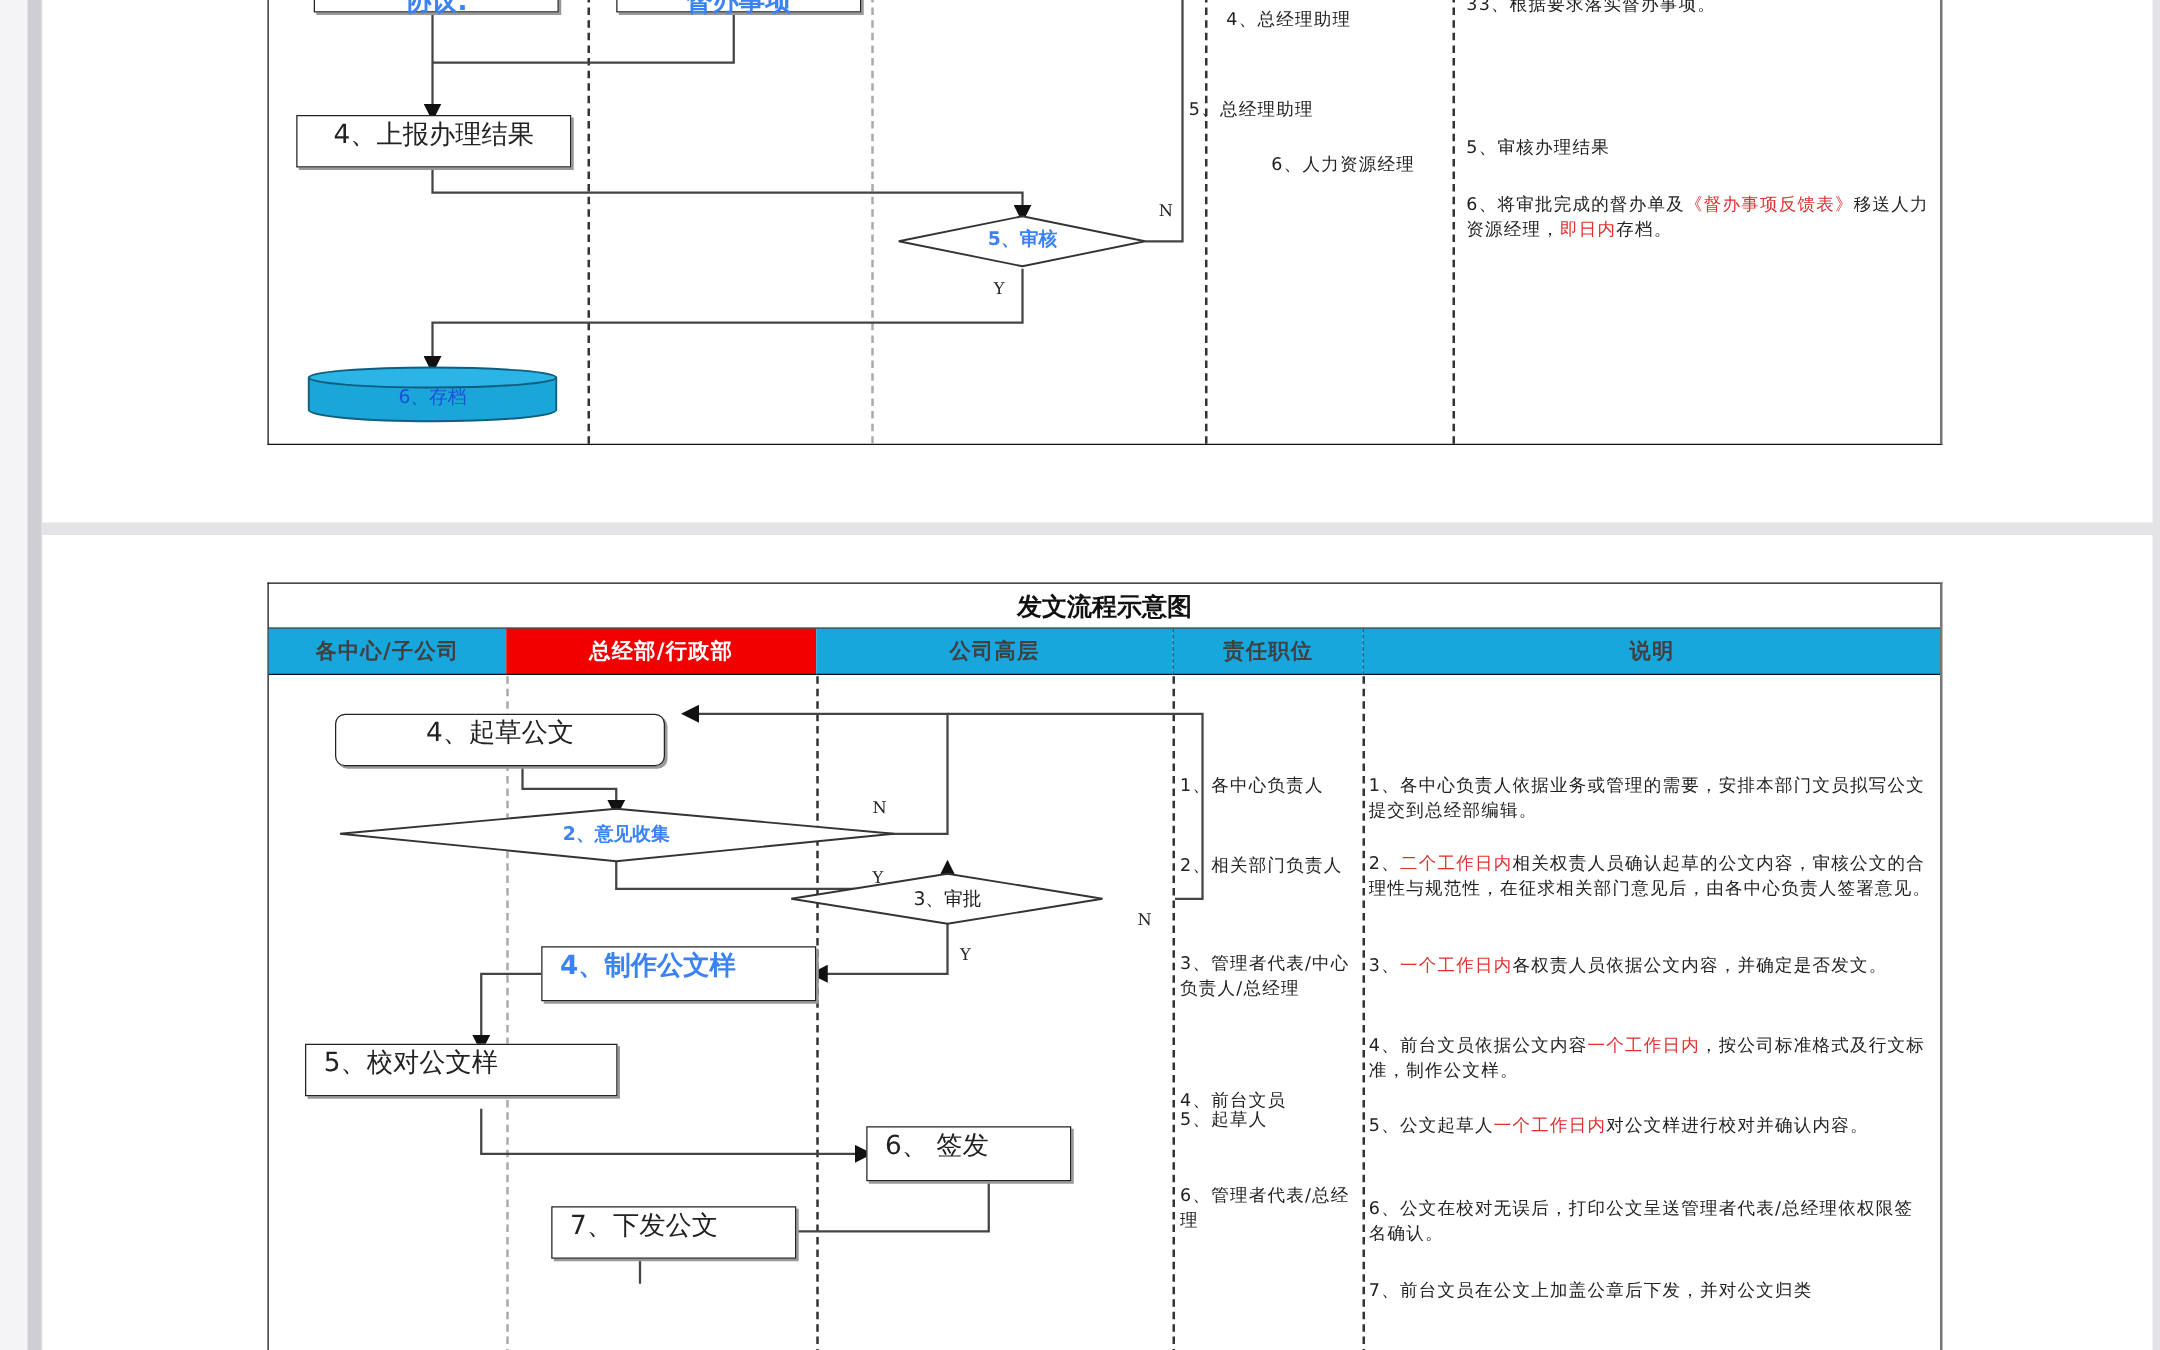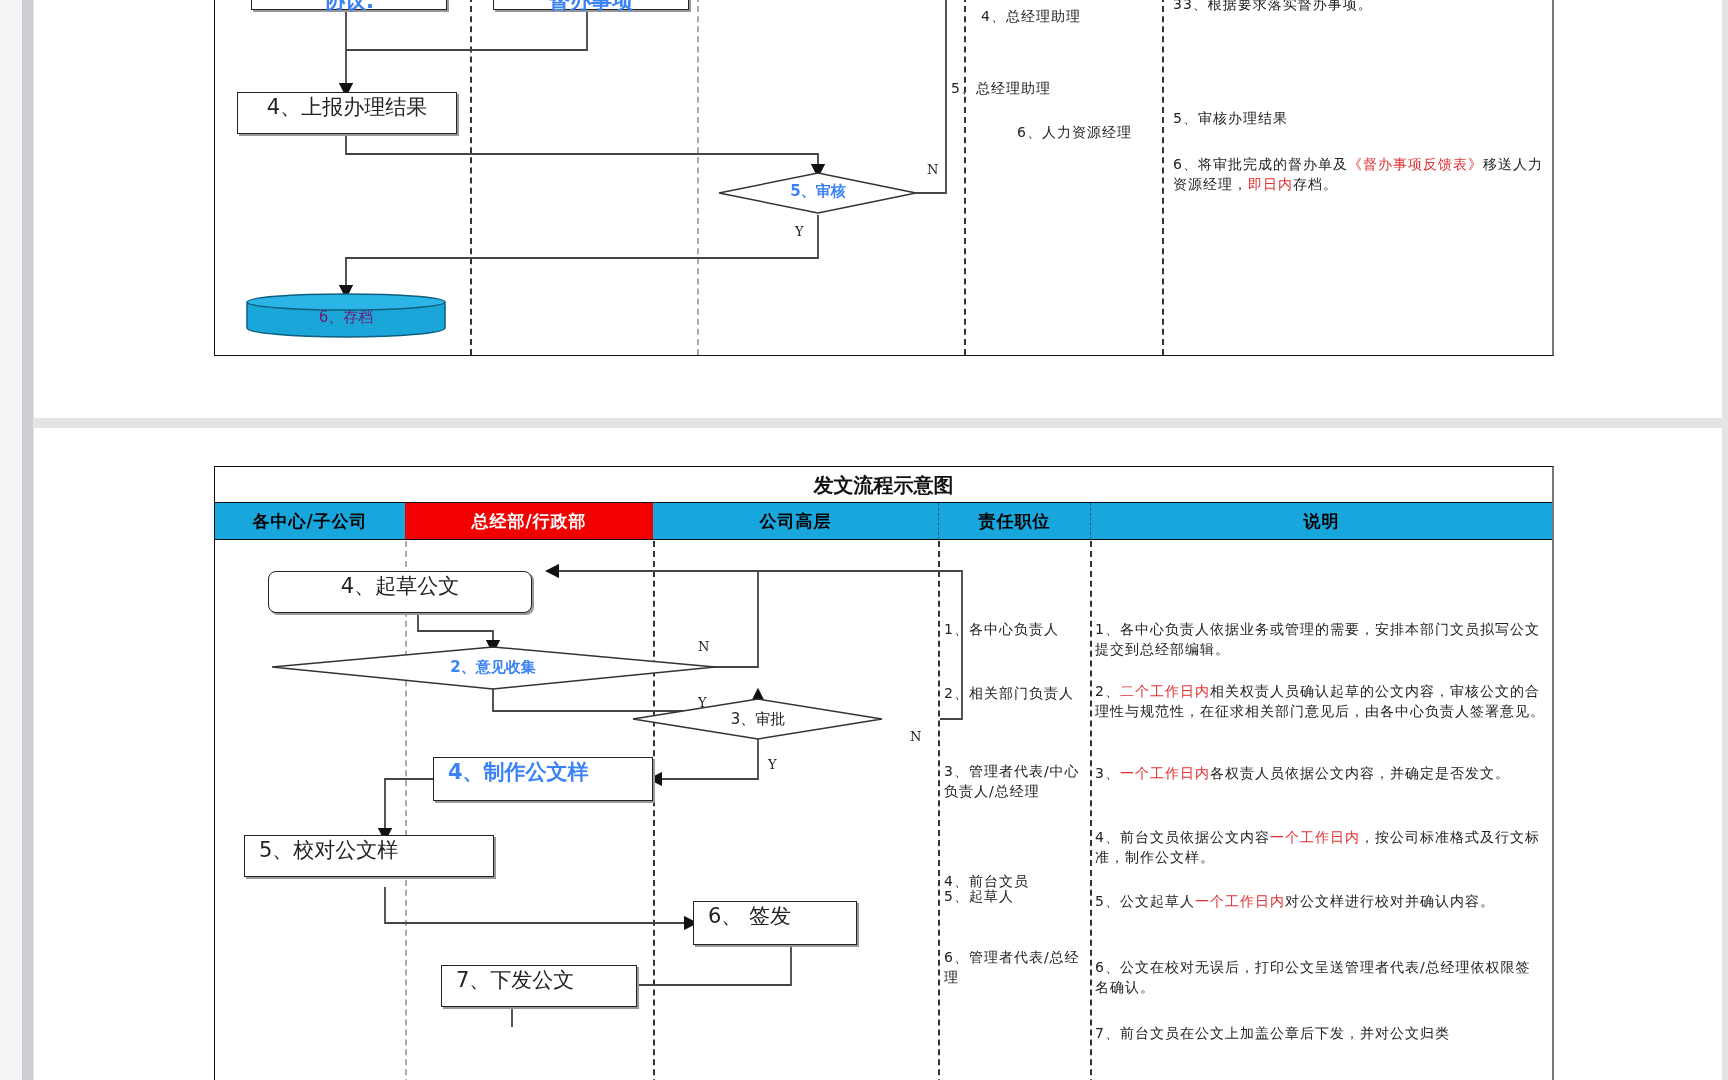--- a/index.html
+++ b/index.html
@@ -9,21 +9,21 @@
   .gutter-line { position: absolute; left: 22px; top: 0; width: 11px; height: 1080px; background: #cfcfd3; }
   .page { position: absolute; left: 34px; right: 6px; background: #fff; }
   .page.top { top: 0; height: 418px; }
   .page.bottom { top: 428px; height: 744px; }
   .tbl { position: absolute; left: 214px; width: 1340px; border: 1.5px solid #111; border-right: 2px solid #777; background: #fff; }
   .page.top .tbl { top: -4px; height: 360px; left: 180px; border-top: none; }
   .page.bottom .tbl { top: 38px; height: 700px; left: 180px; }
   .vdash { position: absolute; top: 0; bottom: 0; width: 0; border-left: 2px dashed #333; }
   .vdash.light { border-left: 2px dashed #aaa; }
   .title-row { position: absolute; left: 0; right: 0; top: 0; height: 36px; border-bottom: 1.5px solid #111; text-align: center; font-weight: bold; font-size: 20px; line-height: 36px; color: #111; }
-  .hdr { position: absolute; top: 36px; height: 37px; line-height: 37px; text-align: center; font-weight: bold; font-size: 17px; background: #17a7dc; color: #000000; border-bottom: 1.5px solid #111; letter-spacing: 1px; }
+  .hdr { position: absolute; top: 36px; height: 37px; line-height: 37px; text-align: center; font-weight: bold; font-size: 17px; background: #17a7dc; color: #404040; border-bottom: 1.5px solid #111; letter-spacing: 1px; }
   .hdr.red { background: #f20000; color: #fff; }
   .box { position: absolute; border: 1.5px solid #222; background: #fff; font-size: 21px; text-align: center; display: flex; justify-content: center; color: #222; box-shadow: 2px 2px 0 #999; }
   .box.round { border-radius: 8px; }
   .box.left { justify-content: flex-start; padding-left: 14px; }
   .red-text { color: #3b82f6; font-weight: bold; }
   .dlabel { position: absolute; font-size: 15px; text-align: center; }
   .yn { position: absolute; font-size: 13px; font-family: "DejaVu Serif", serif; color: #222; }
   svg.lines { position: absolute; left: 0; top: 0; overflow: visible; }
   .pos { position: absolute; font-size: 14px; line-height: 20px; color: #222; letter-spacing: 1px; }
   .desc { position: absolute; font-size: 14px; line-height: 20px; color: #222; letter-spacing: 1px; }
@@ -72,21 +72,21 @@
       <polygon points="504,197 603,177 701,197 603,217" fill="#fff" stroke="#333" stroke-width="1.5"></polygon>
     </svg>
     <div class="dlabel red-text" style="left:553px;top:186px;width:100px;">5、审核</div>
     <div class="yn" style="left:712px;top:166px;">N</div>
     <div class="yn" style="left:580px;top:228px;">Y</div>
 
     <svg class="cyl" style="left:30px;top:296px;" width="202" height="50">
       <path d="M2,10 V36 A99,9 0 0 0 200,36 V10" fill="#1aa6d8" stroke="#0d5f80" stroke-width="1.5"></path>
       <ellipse cx="101" cy="10" rx="99" ry="8" fill="#2bb5e6" stroke="#0d5f80" stroke-width="1.5"></ellipse>
     </svg>
-    <div class="dlabel" style="left:30px;top:312px;width:202px;color:#701a75;">6、存档</div>
+    <div class="dlabel" style="left:30px;top:312px;width:202px;color:#1d4ed8;">6、存档</div>
 
     <div class="pos" style="left:766px;top:10px;">4、总经理助理</div>
     <div class="pos" style="left:736px;top:82px;">5、总经理助理</div>
     <div class="pos" style="left:802px;top:126px;">6、人力资源经理</div>
 
     <div class="desc" style="left:958px;top:-2px;width:370px;">
       <span>33、根据要求落实督办事项。</span>
     </div>
     <div class="desc" style="left:958px;top:112px;width:370px;">
       <span>5、审核办理结果</span>

